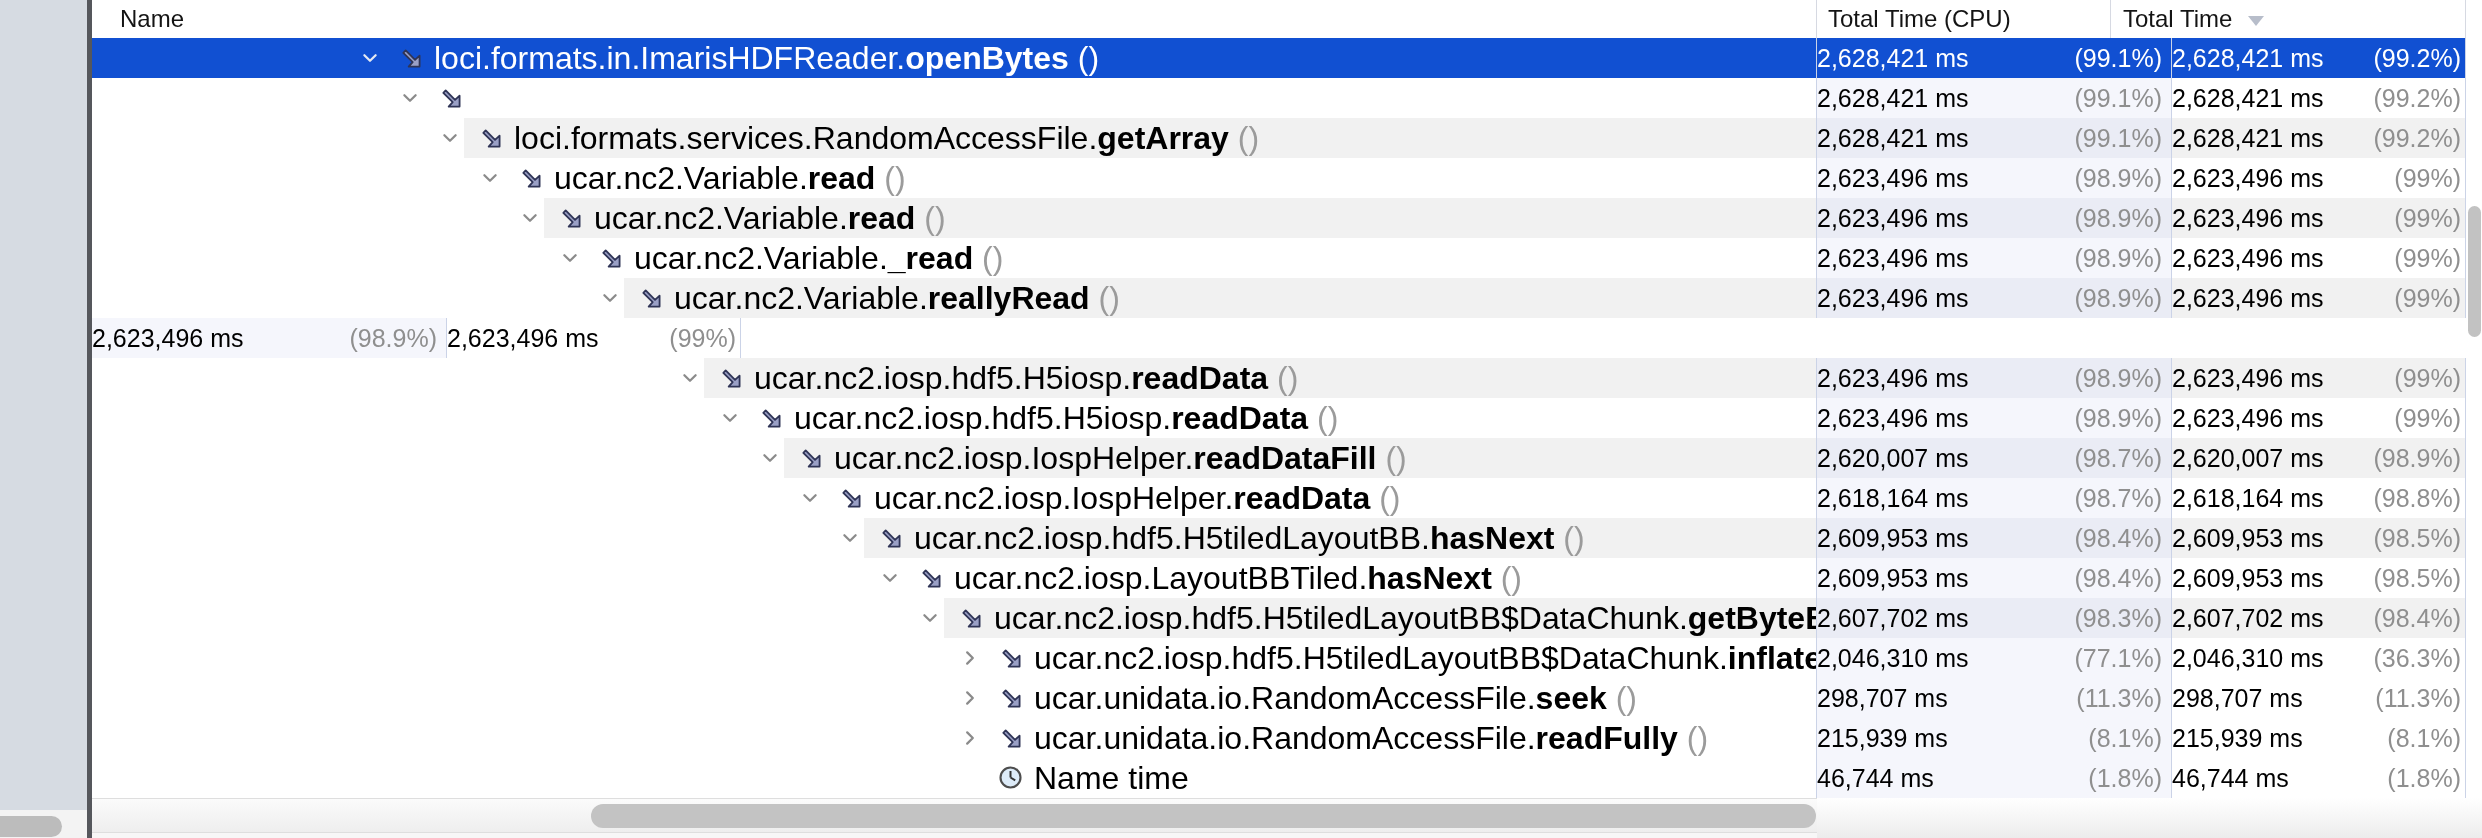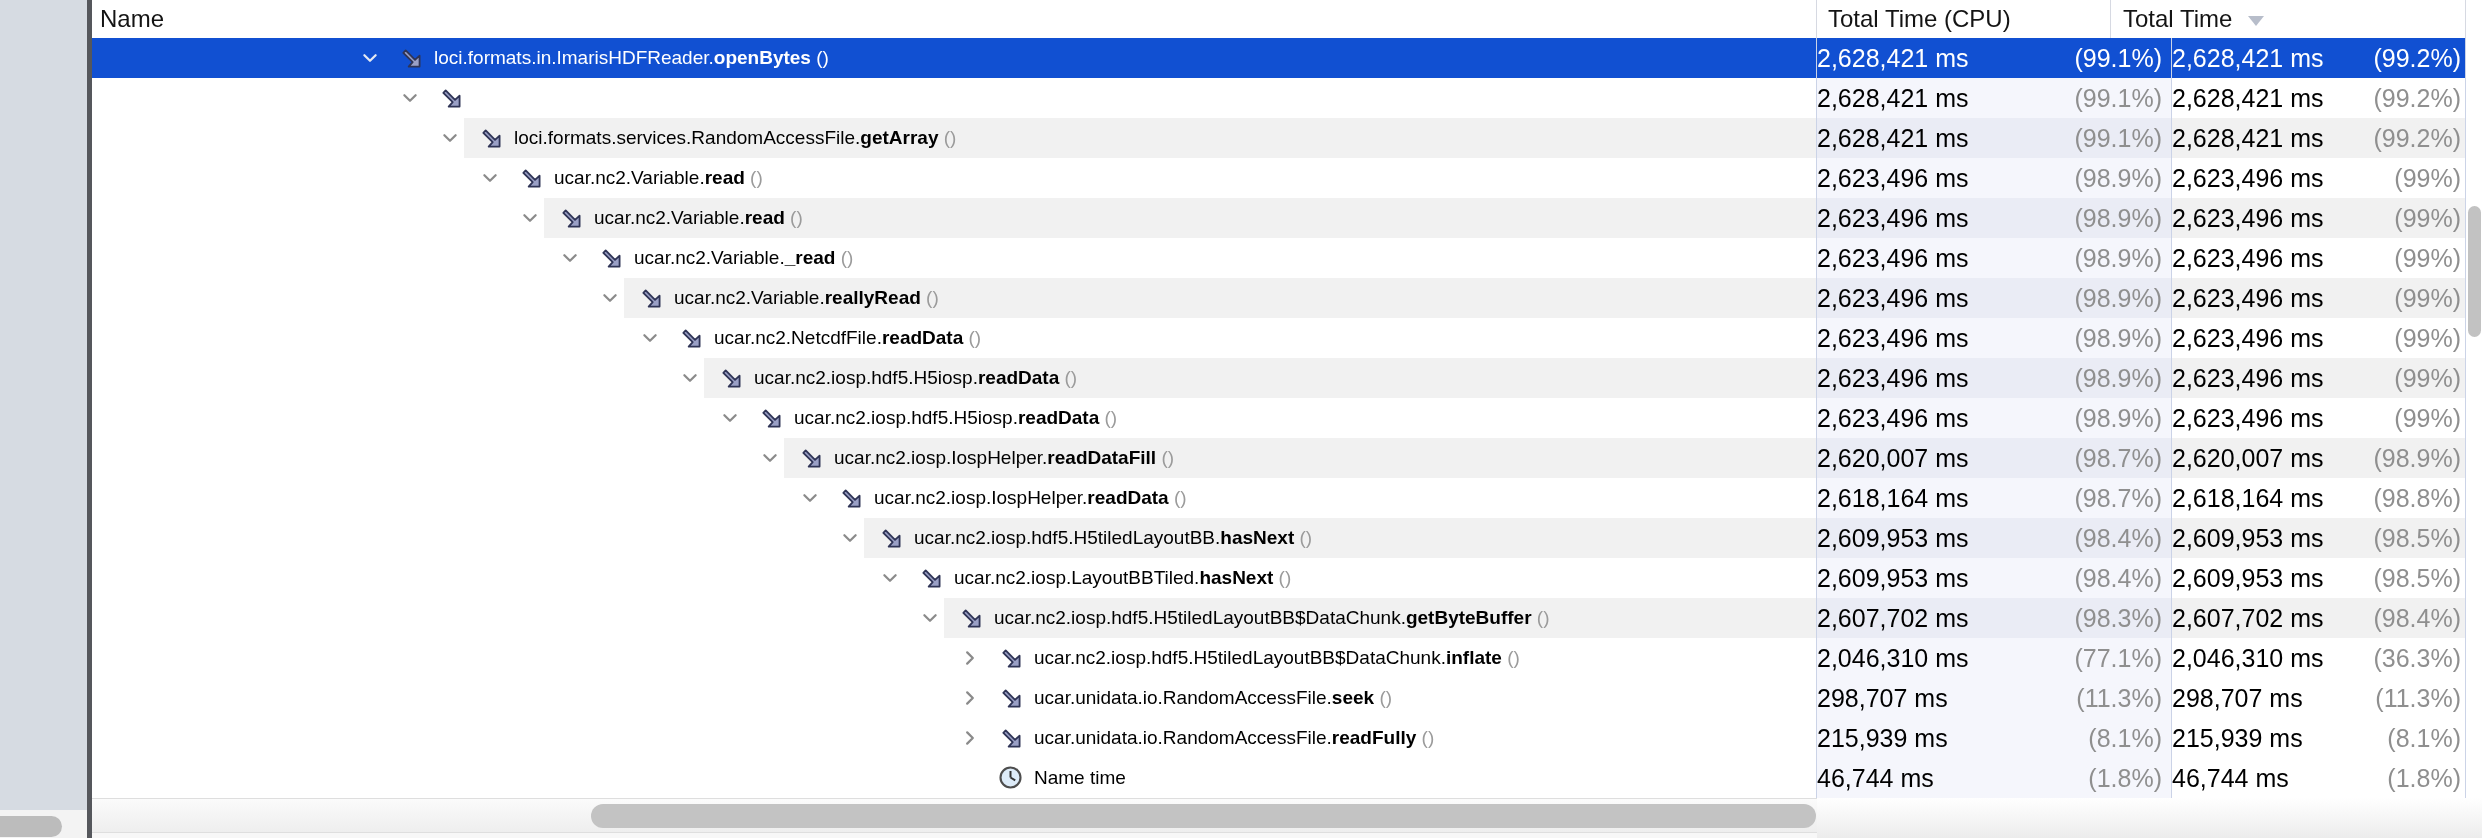--- a/index.html
+++ b/index.html
@@ -13,37 +13,37 @@
   .left-panel-bottom{position:absolute;left:0;top:810px;width:87px;height:28px;background:#f3f3f3;}
   .left-hthumb{position:absolute;left:-18px;top:816px;width:80px;height:21px;border-radius:11px;background:#bcbcbc;}
   .splitter{position:absolute;left:87px;top:0;width:5px;height:838px;background:#55575c;}
 
   
   .table{position:absolute;left:92px;top:0;width:2374px;height:798px;background:#ffffff;}
   .topline{position:absolute;left:8px;top:4px;right:0;height:1px;background:#d2d2d2;}
 
   .header{position:absolute;left:0;top:0;width:2374px;height:38px;display:flex;background:#ffffff;}
   .hcell{box-sizing:border-box;display:flex;align-items:center;font-size:24px;color:#141414;border-right:1px solid #d6d9e2;}
-  .hcell.name-h{width:1725px;padding-left:8px;}
+  .hcell.name-h{width:1725px;padding-left:28px;}
   .hcell.tt-h{width:355px;padding-left:12px;}
   .hcell.cpu-h{width:294px;padding-left:11px;}
   .sort-tri{margin-left:14px;margin-top:4px;}
 
   .rows{position:absolute;left:0;top:38px;width:2374px;}
   .tree-row{display:flex;height:40px;}
   .cell{box-sizing:border-box;height:40px;}
   .name-cell{position:relative;width:1725px;border-right:1px solid #cbd3e7;overflow:hidden;background:#ffffff;}
   .stripe{position:absolute;top:0;bottom:0;right:0;background:#f1f1f1;display:none;}
   .tree-row.striped .stripe{display:block;}
   .node-line{position:relative;z-index:1;display:flex;align-items:center;height:40px;}
   .chevron{width:20px;height:20px;display:inline-flex;align-items:center;justify-content:center;color:#8b8b8b;flex:none;}
   .chevron.collapsed svg{transform:rotate(-90deg);}
   .chevron.hidden{visibility:hidden;}
   .node-icon{width:26px;height:26px;margin-left:18px;flex:none;display:inline-flex;}
-  .node-label{margin-left:10px;font-size:19px;color:#000;white-space:nowrap;}
+  .node-label{margin-left:10px;font-size:32px;color:#000;white-space:nowrap;}
   .node-label .method{font-weight:bold;}
   .node-label .suffix{color:#9b9b9b;}
 
   .vcell{display:flex;align-items:center;font-size:25px;color:#000;border-right:1px solid #cbd3e7;}
   .tt-cell{width:355px;padding-right:9px;background:#f5f6fc;}
   .cpu-cell{width:294px;padding-right:4px;background:#ffffff;}
   .tree-row.striped .tt-cell{background:#eaecf5;}
   .tree-row.striped .cpu-cell{background:#f1f1f1;}
   .ms{flex:1;white-space:nowrap;}
   .pct{text-align:right;color:#8f8f8f;white-space:nowrap;}
@@ -294,38 +294,20 @@
       <span class="ms">2,623,496 ms</span>
       <span class="pct">(98.9%)</span>
     </div>
     <div class="cell vcell cpu-cell">
       <span class="ms">2,623,496 ms</span>
       <span class="pct">(99%)</span>
     </div>
   </div>
 
   <div class="tree-row">
-    <div class="cell name-cell">
-
-      <div class="node-line">
-        <span class="chevron" style="margin-left: 548px;">
-          <svg width="18" height="18" viewBox="0 0 16 16">
-                  <polyline points="3,5.5 8,10.5 13,5.5" fill="none" stroke="currentColor" stroke-width="2" stroke-linecap="round" stroke-linejoin="round"></polyline>
-                </svg>
-        </span>
-        <span class="node-icon">
-                <svg width="26" height="26" viewBox="0 0 20 20">
-                  <path d="M16.6 16.6 L16.6 8.2 L13.1 11.4 L5.9 4.2 L4.1 6.0 L11.3 13.2 L8.2 16.6 Z" fill="#9aa0c6" stroke="#2f3456" stroke-width="1.4" stroke-linejoin="round"></path>
-                </svg>
-              </span>
-        <span class="node-label">
-          <span class="prefix">ucar.nc2.NetcdfFile.</span><span class="method">readData</span><span class="suffix"> ()</span>
-        </span>
-      </div>
-    </div>
     <div class="cell vcell tt-cell">
       <span class="ms">2,623,496 ms</span>
       <span class="pct">(98.9%)</span>
     </div>
     <div class="cell vcell cpu-cell">
       <span class="ms">2,623,496 ms</span>
       <span class="pct">(99%)</span>
     </div>
   </div>
 

